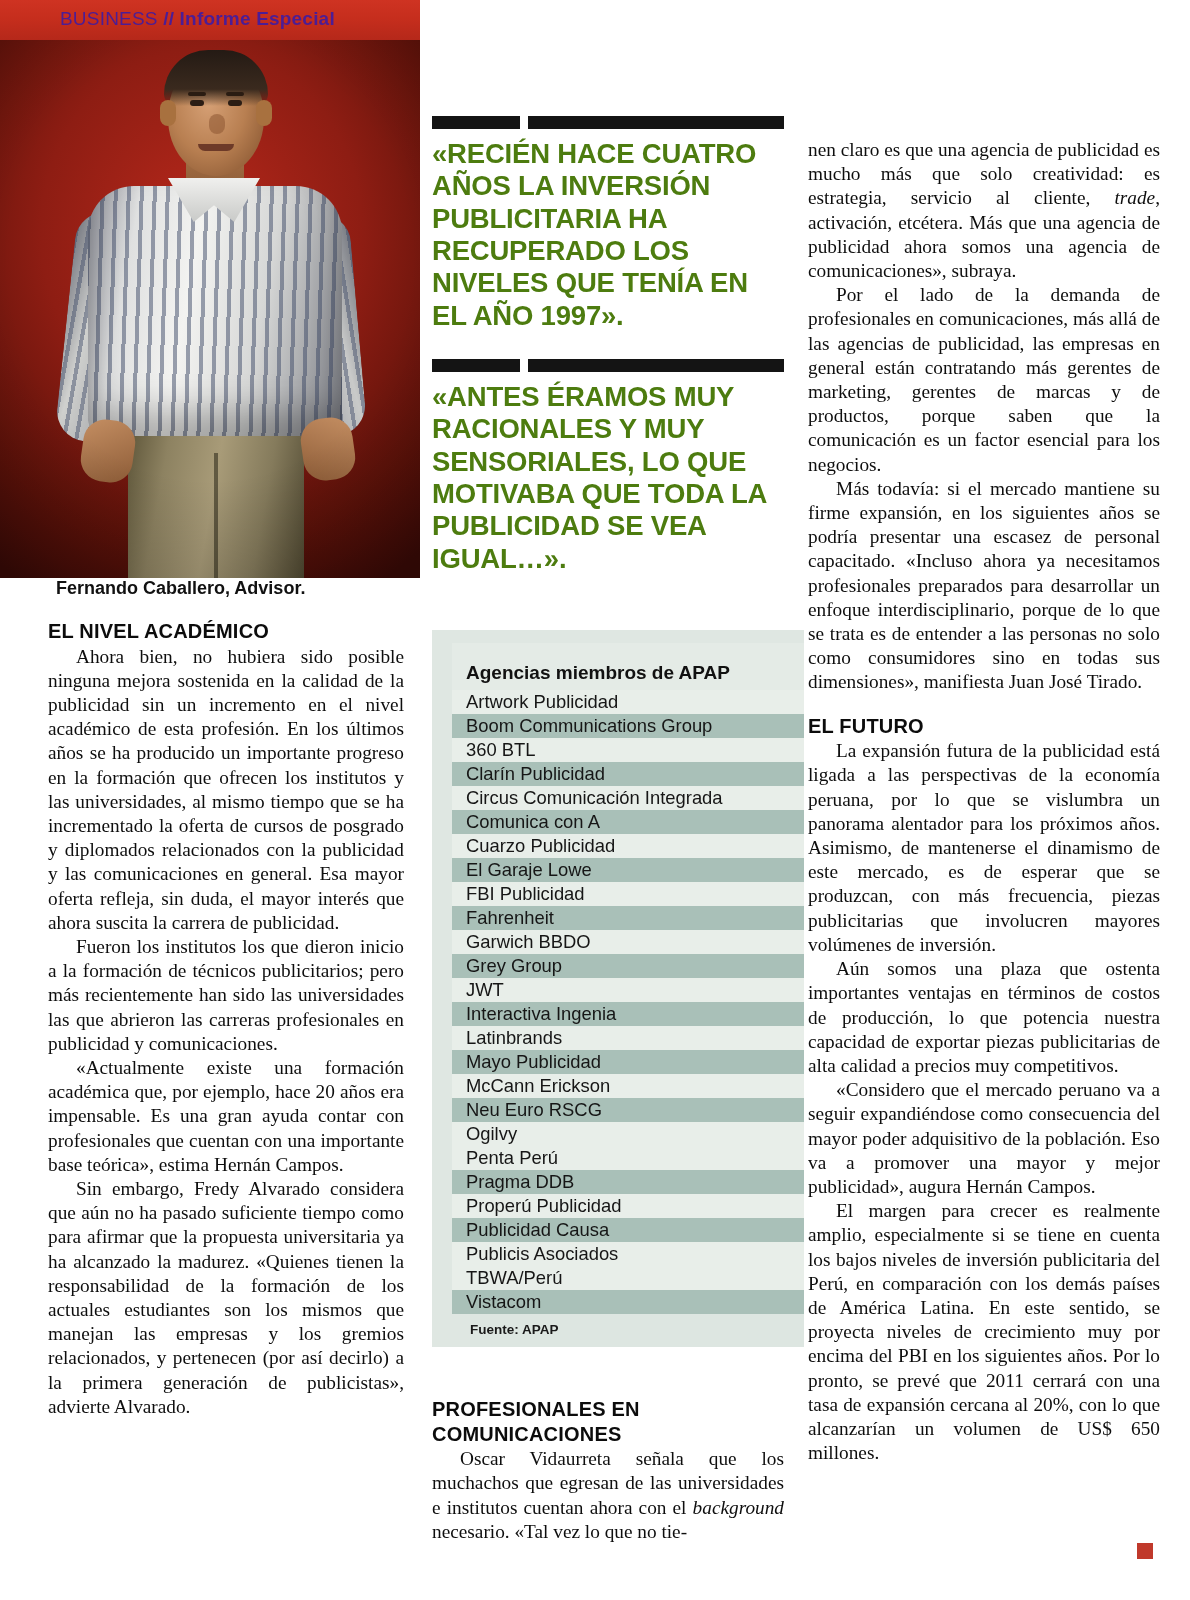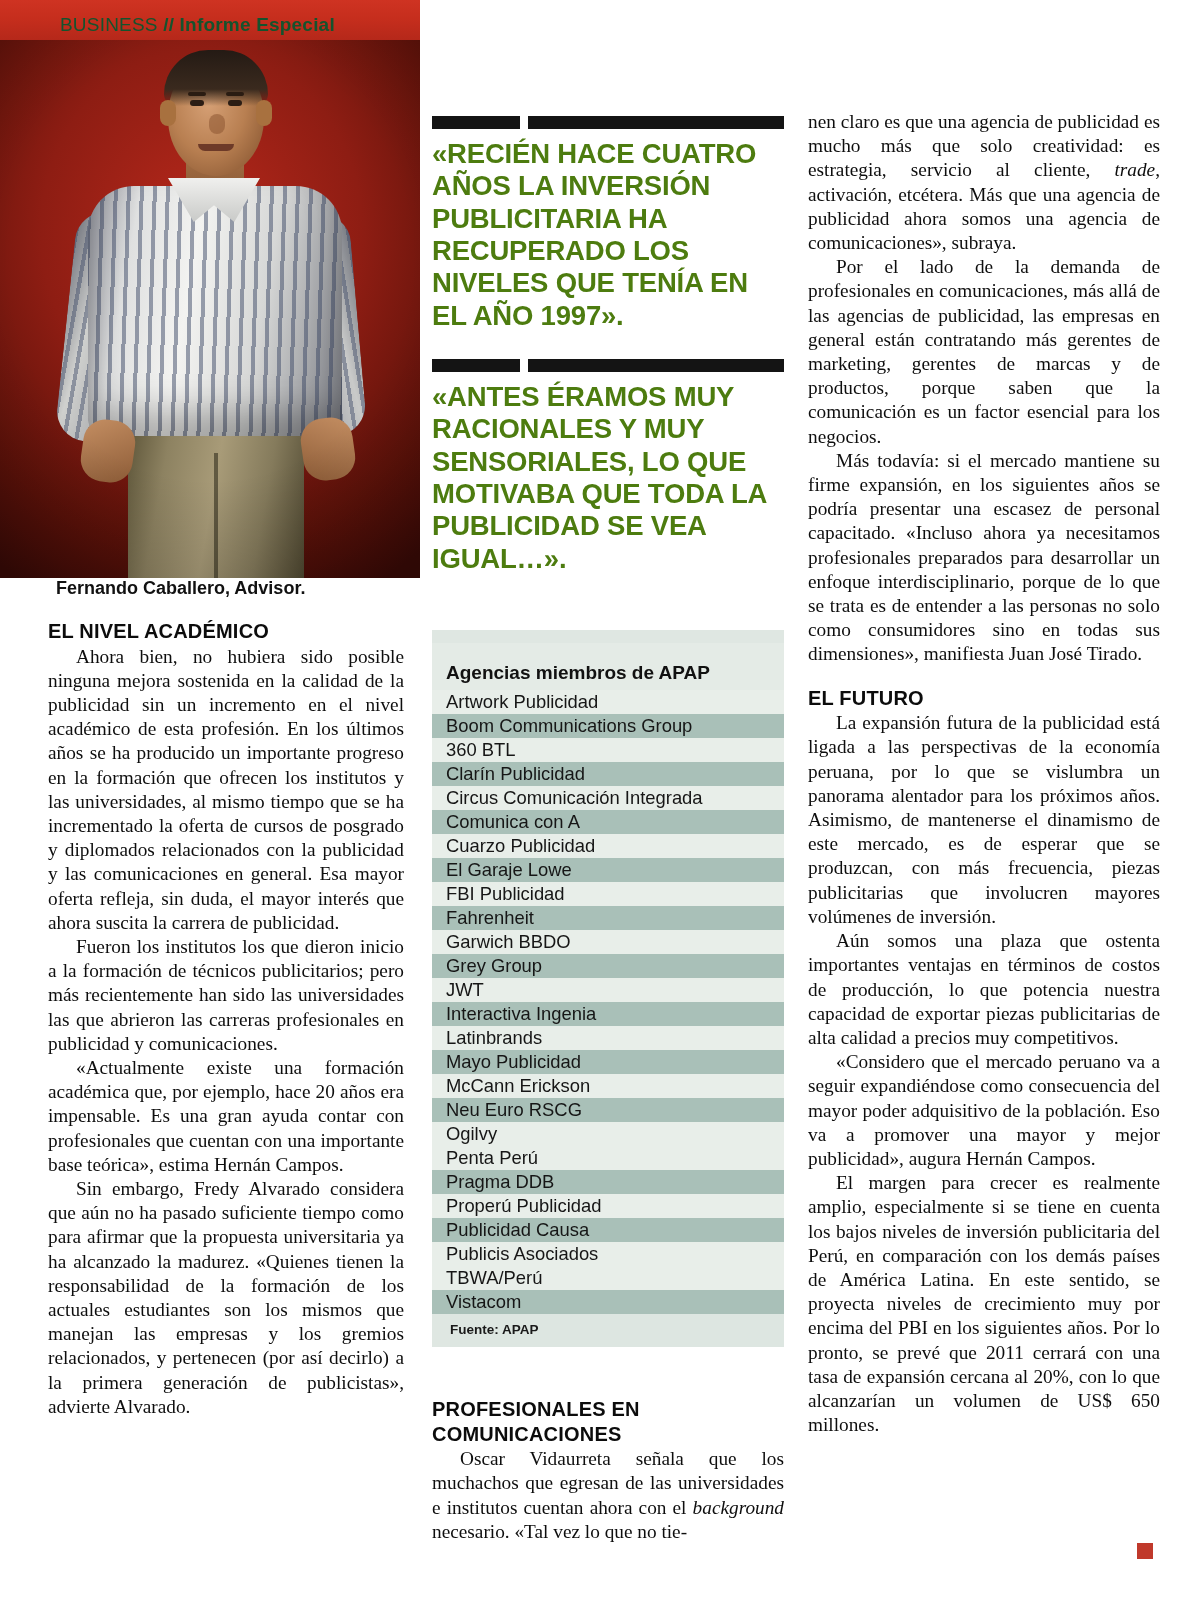--- a/index.html
+++ b/index.html
@@ -21,25 +21,25 @@
     left: 0;
     top: 0;
     width: 420px;
     height: 40px;
     background: linear-gradient(180deg, #cf3322 0%, #c62e1d 45%, #b5281a 100%);
     z-index: 5;
   }
   .kicker-text {
     position: absolute;
     left: 60px;
-    top: 14px;
+    top: 8px;
     font-family: "Liberation Sans", sans-serif;
     font-size: 19px;
     font-weight: 700;
-    color: #14532d;
+    color: #4c1d95;
     letter-spacing: 0.2px;
     white-space: nowrap;
     z-index: 6;
   }
   .kicker-text .biz { font-weight: 400; }
 
   
   .photo {
     position: absolute;
     left: 0;
@@ -179,21 +179,21 @@
   .col {
     position: absolute;
     font-family: "Liberation Serif", serif;
     font-size: 19.3px;
     line-height: 1.255;
     text-align: justify;
     color: #0e0e0e;
     hyphens: manual;
   }
   .col p { margin: 0; text-indent: 1.45em; }
-  .col p.noind { text-indent: 0; }
+  .col p.noind { text-indent: 0; margin-top: 28px; }
 
   .col-left  { left: 48px;  top: 620px; width: 356px; }
   .col-mid   { left: 432px; top: 1398px; width: 352px; }
   .col-right { left: 808px; top: 110px; width: 352px; }
 
   h2.sec {
     font-family: "Liberation Sans", sans-serif;
     font-size: 20px;
     font-weight: 700;
     color: #0c0c0c;
@@ -230,20 +230,21 @@
   #quote2 { left: 432px; top: 381px; width: 356px; }
   #rule3 { left: 432px; top: 630px; width: 352px; }
 
   
   .table-wrap {
     position: absolute;
     left: 432px;
     top: 630px;
     width: 352px;
     background: #dfe7e2;
+    padding-left: 20px;
   }
   .table-title {
     font-family: "Liberation Sans", sans-serif;
     font-size: 19px;
     font-weight: 700;
     color: #111111;
     padding: 19px 0 6px 14px;
     background: #e4ebe6;
   }
   .trow {

